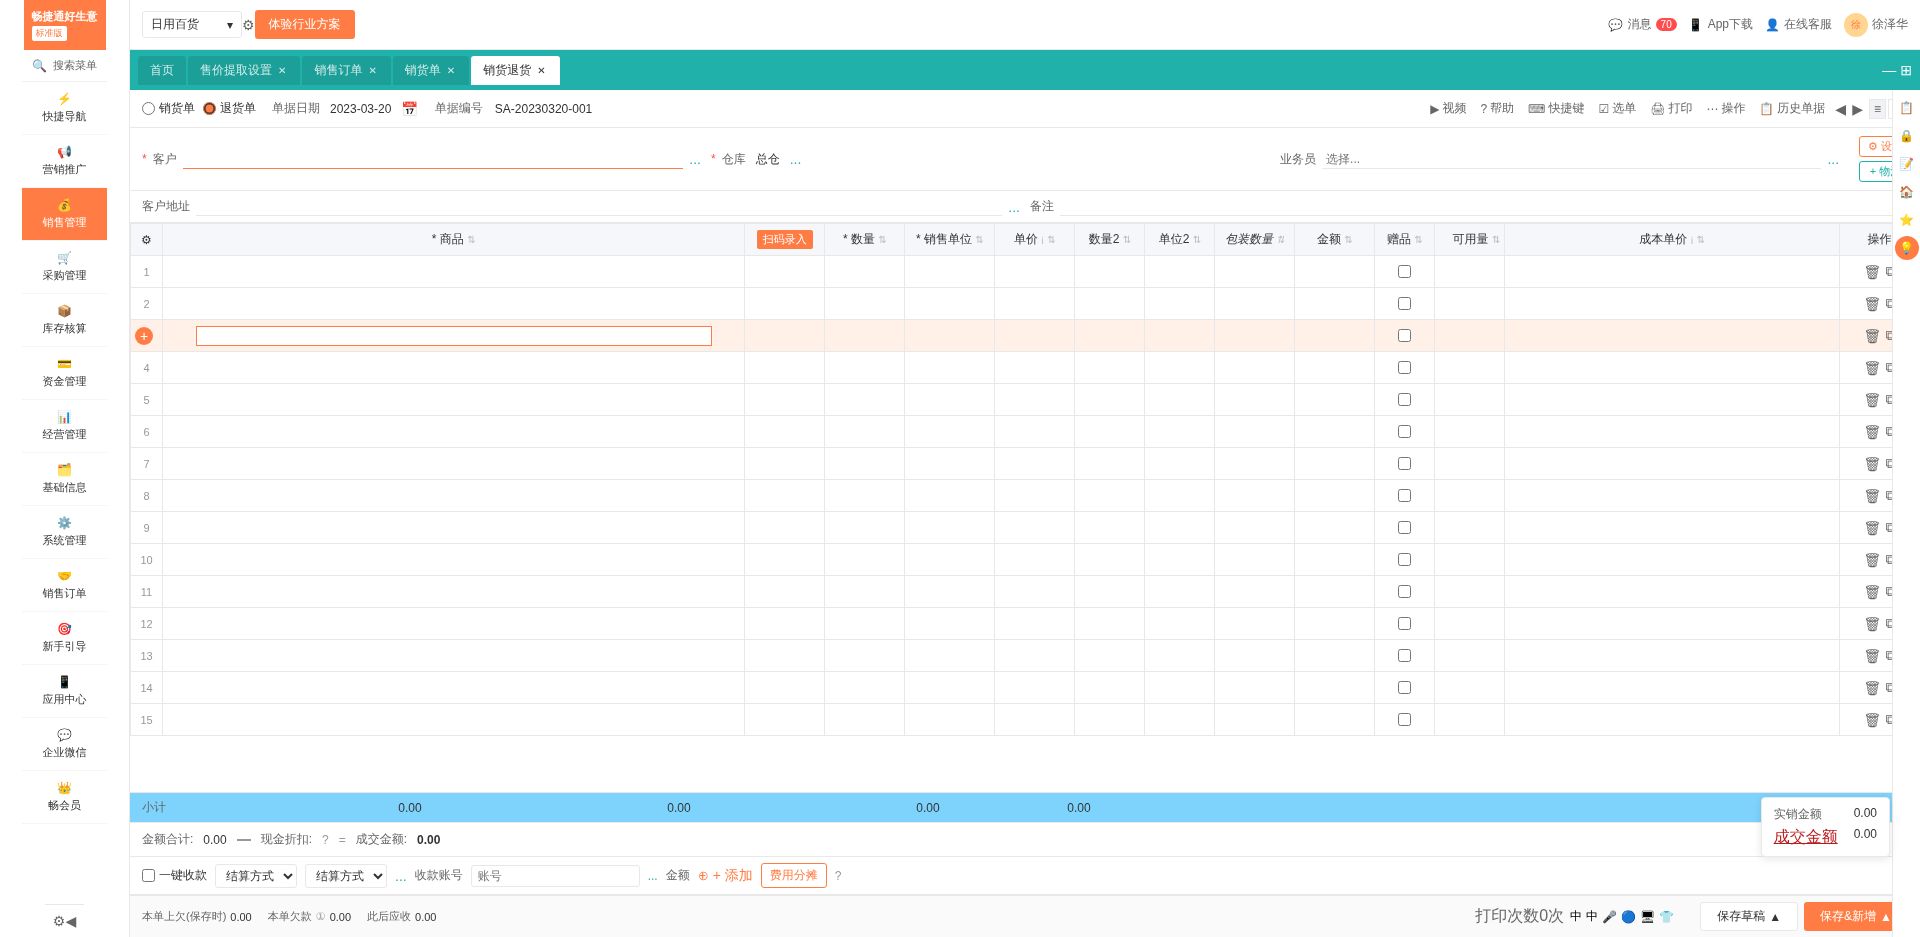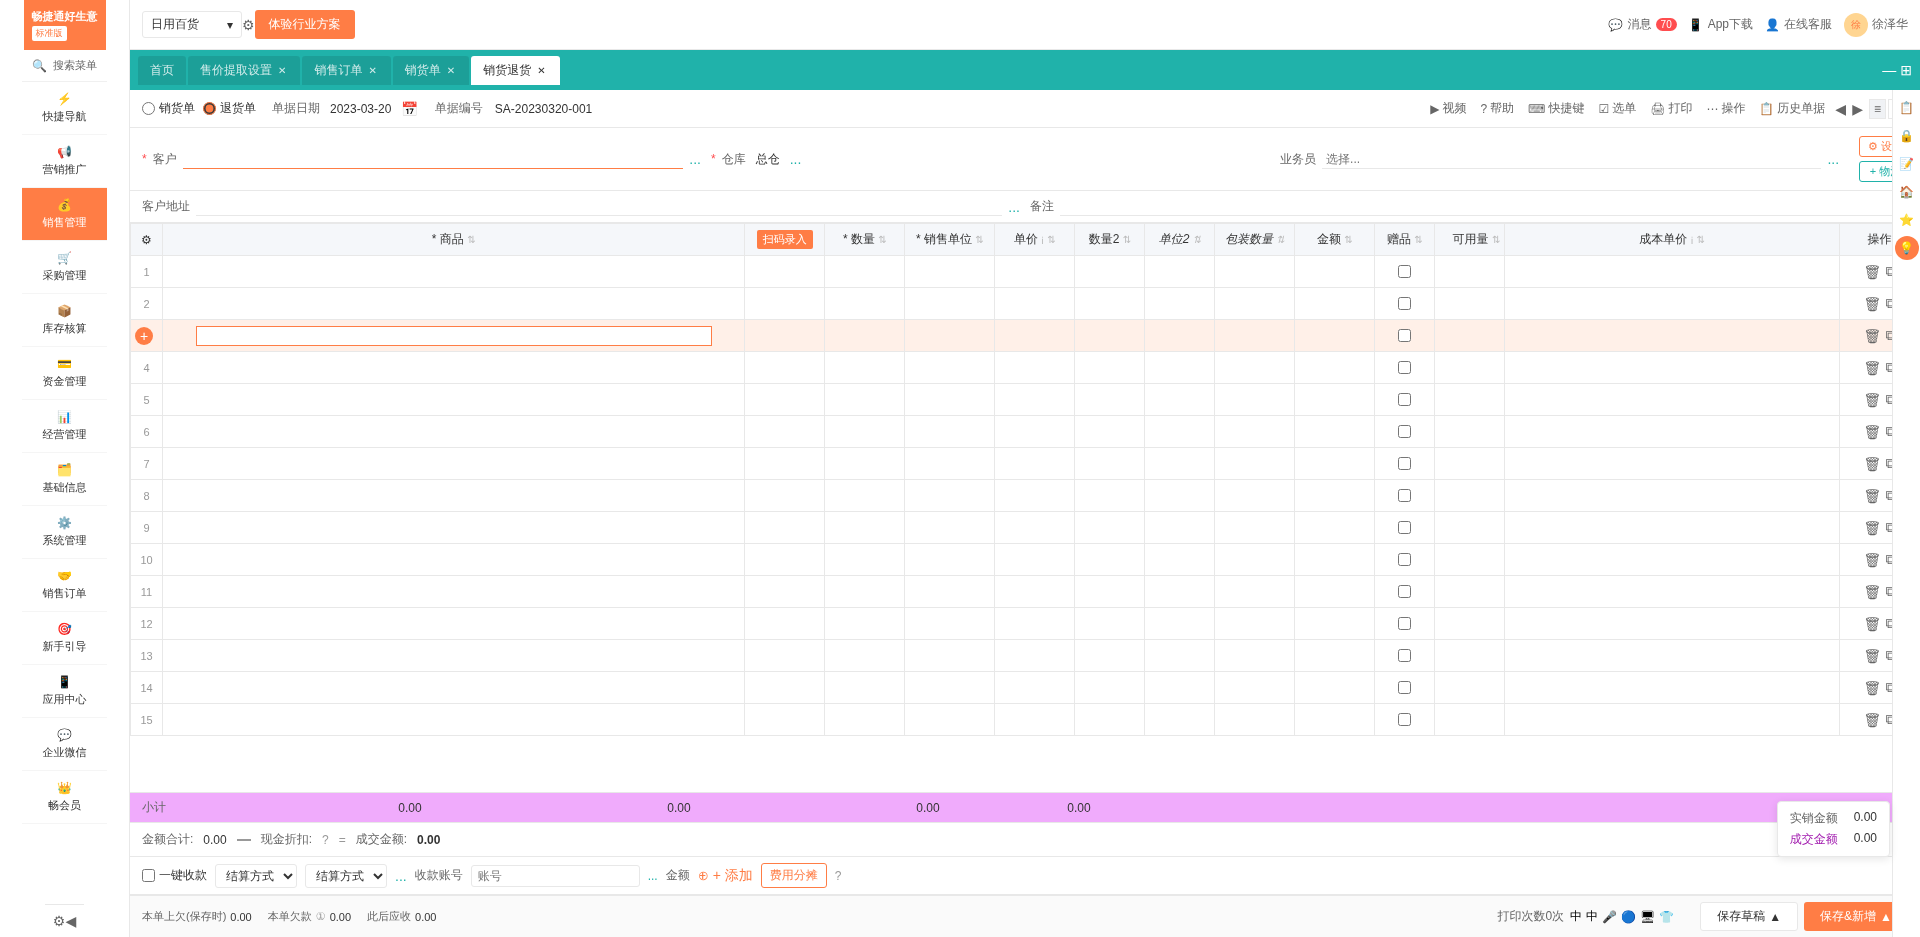--- a/index.html
+++ b/index.html
@@ -341,21 +341,21 @@
             </th>
             <th style="width:90px;">
               <span class="req">*</span> 销售单位 <span class="col-sort">⇅</span>
             </th>
             <th style="width:80px;">
               单价 <span class="col-info">ℹ</span> <span class="col-sort">⇅</span>
             </th>
             <th style="width:70px;">
               数量2 <span class="col-sort">⇅</span>
             </th>
-            <th style="width:70px;font-style:italic;">
+            <th style="width:70px;">
               单位2 <span class="col-sort">⇅</span>
             </th>
             <th style="width:80px;font-style:italic;">
               包装数量 <span class="col-sort">⇅</span>
             </th>
             <th style="width:80px;">
               金额 <span class="col-sort">⇅</span>
             </th>
             <th style="width:60px;">
               赠品 <span class="col-sort">⇅</span>
@@ -745,21 +745,21 @@
       <div class="action-icons">
         <button class="action-icon-btn" title="删除">🗑</button>
         <button class="action-icon-btn" title="复制">⧉</button>
       </div>
     </td>
             </tr>
           </tbody>
       </table>
     </div>
 
-    <div style="display:flex;align-items:center;background:#f0abfc;border-top:1px solid #e8e8e8;border-bottom:1px solid #e8e8e8;padding:6px 12px;font-size:12px;flex-shrink:0;">
+    <div style="display:flex;align-items:center;background:#7dd3fc;border-top:1px solid #e8e8e8;border-bottom:1px solid #e8e8e8;padding:6px 12px;font-size:12px;flex-shrink:0;">
       <span style="color:#666;margin-right:16px;">小计</span>
       <div style="display:flex;gap:8px;align-items:center;flex:1;">
 
         <span style="width:180px;"></span>
         <span style="width:80px;text-align:center;">0.00</span>
         <span style="width:90px;"></span>
         <span style="width:80px;"></span>
         <span style="width:70px;text-align:center;">0.00</span>
         <span style="width:70px;"></span>
         <span style="width:80px;"></span>
@@ -812,21 +812,21 @@
       <div class="status-item">
         <span>本单欠款</span>
         <span style="color:#999;">①</span>
         <span style="color:#333;font-weight:500;">0.00</span>
       </div>
       <div class="status-item">
         <span>此后应收</span>
         <span style="color:#333;font-weight:500;">0.00</span>
       </div>
       <div style="margin-left:auto;display:flex;align-items:center;gap:6px;">
-        <span style="color:#666;font-size:12px;">打印次数0次</span>
+        <span style="color:#666;font-size:16px;">打印次数0次</span>
 
         <div style="display:flex;gap:4px;">
           <button style="background:none;border:none;cursor:pointer;font-size:12px;">中</button>
           <button style="background:none;border:none;cursor:pointer;font-size:12px;">中</button>
           <button style="background:none;border:none;cursor:pointer;font-size:12px;">🎤</button>
           <button style="background:none;border:none;cursor:pointer;font-size:12px;">🔵</button>
           <button style="background:none;border:none;cursor:pointer;font-size:12px;">🖥</button>
           <button style="background:none;border:none;cursor:pointer;font-size:12px;">👕</button>
         </div>
         <div style="display:flex;gap:6px;margin-left:20px;">
@@ -841,21 +841,21 @@
         </div>
       </div>
     </div>
 
     <div style="position:fixed;right:30px;bottom:80px;background:#fff;border:1px solid #e8e8e8;border-radius:4px;padding:8px 12px;box-shadow:0 2px 8px rgba(0,0,0,0.1);z-index:100;">
       <div style="display:flex;justify-content:space-between;gap:16px;margin-bottom:4px;">
         <span style="color:#666;font-size:12px;">实销金额</span>
         <span style="color:#333;font-size:12px;font-weight:500;">0.00</span>
       </div>
       <div style="display:flex;justify-content:space-between;gap:16px;">
-        <span style="color:#a21caf;font-size:12px;">成交金额</span>
+        <span style="color:#b91c1c;font-size:16px;text-decoration:underline;">成交金额</span>
         <span style="color:#333;font-size:12px;font-weight:500;">0.00</span>
       </div>
     </div>
 
   </div>
 </div>
 
 <div class="right-panel" style="position:fixed;right:0;top:90px;bottom:0;width:28px;background:#fff;border-left:1px solid #e8e8e8;display:flex;flex-direction:column;align-items:center;padding:6px 0;gap:4px;z-index:50;">
   <button class="right-panel-btn">📋</button>
   <button class="right-panel-btn">🔒</button>

